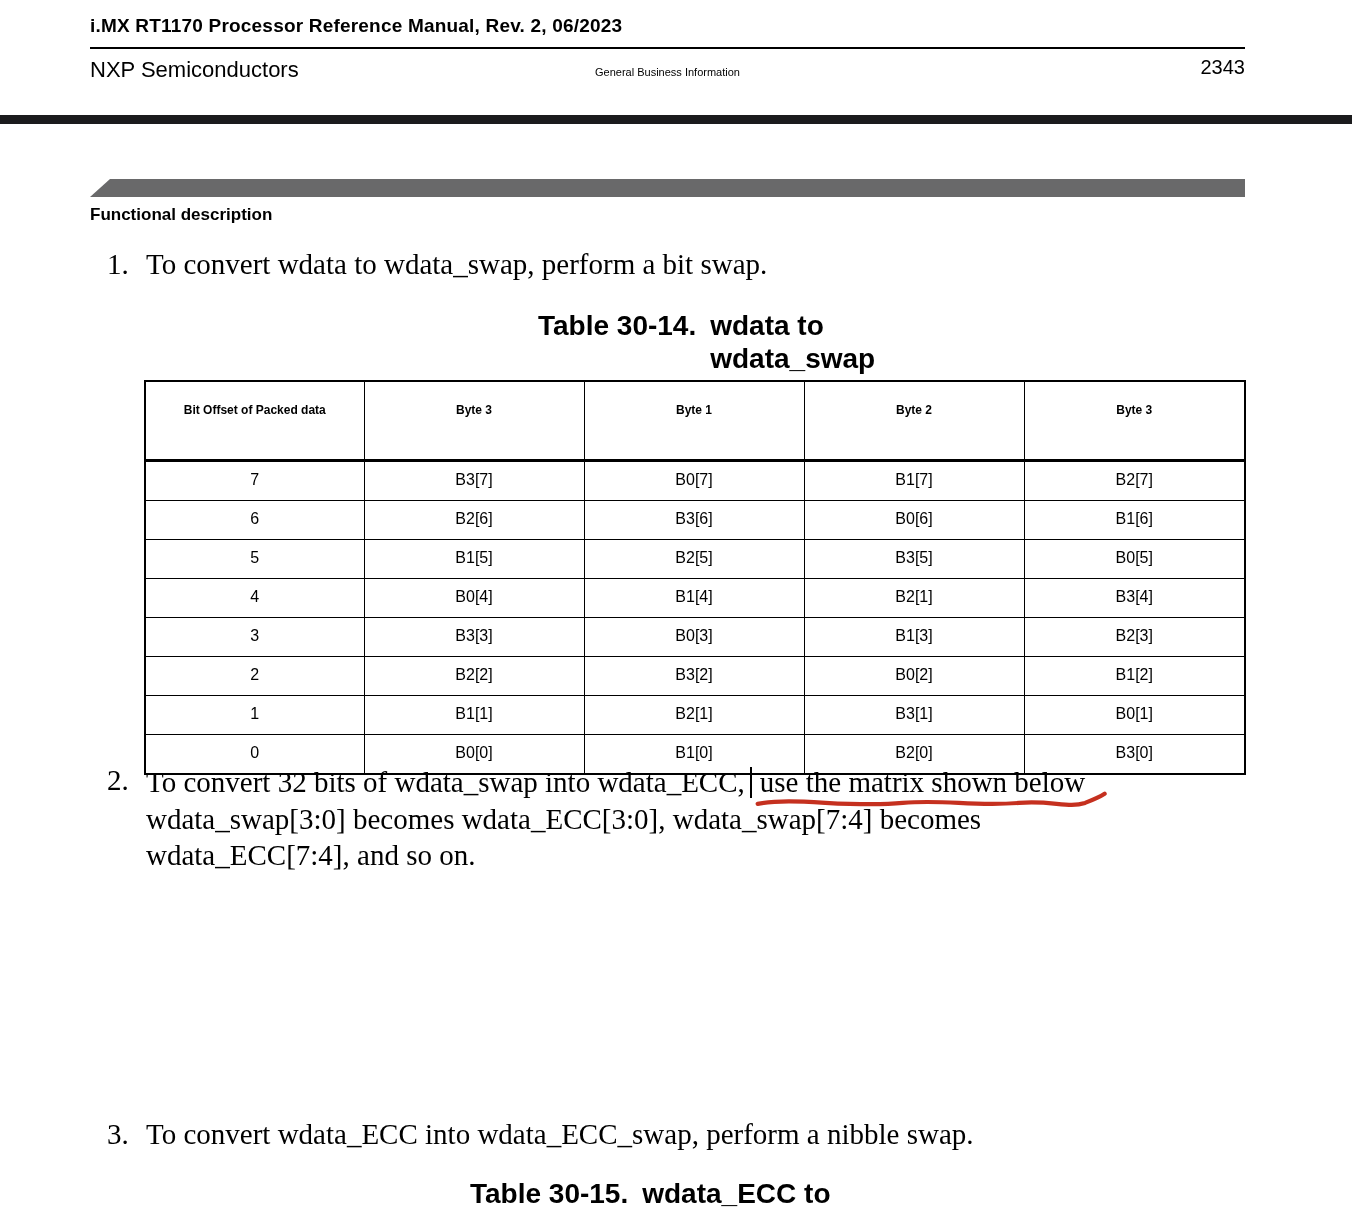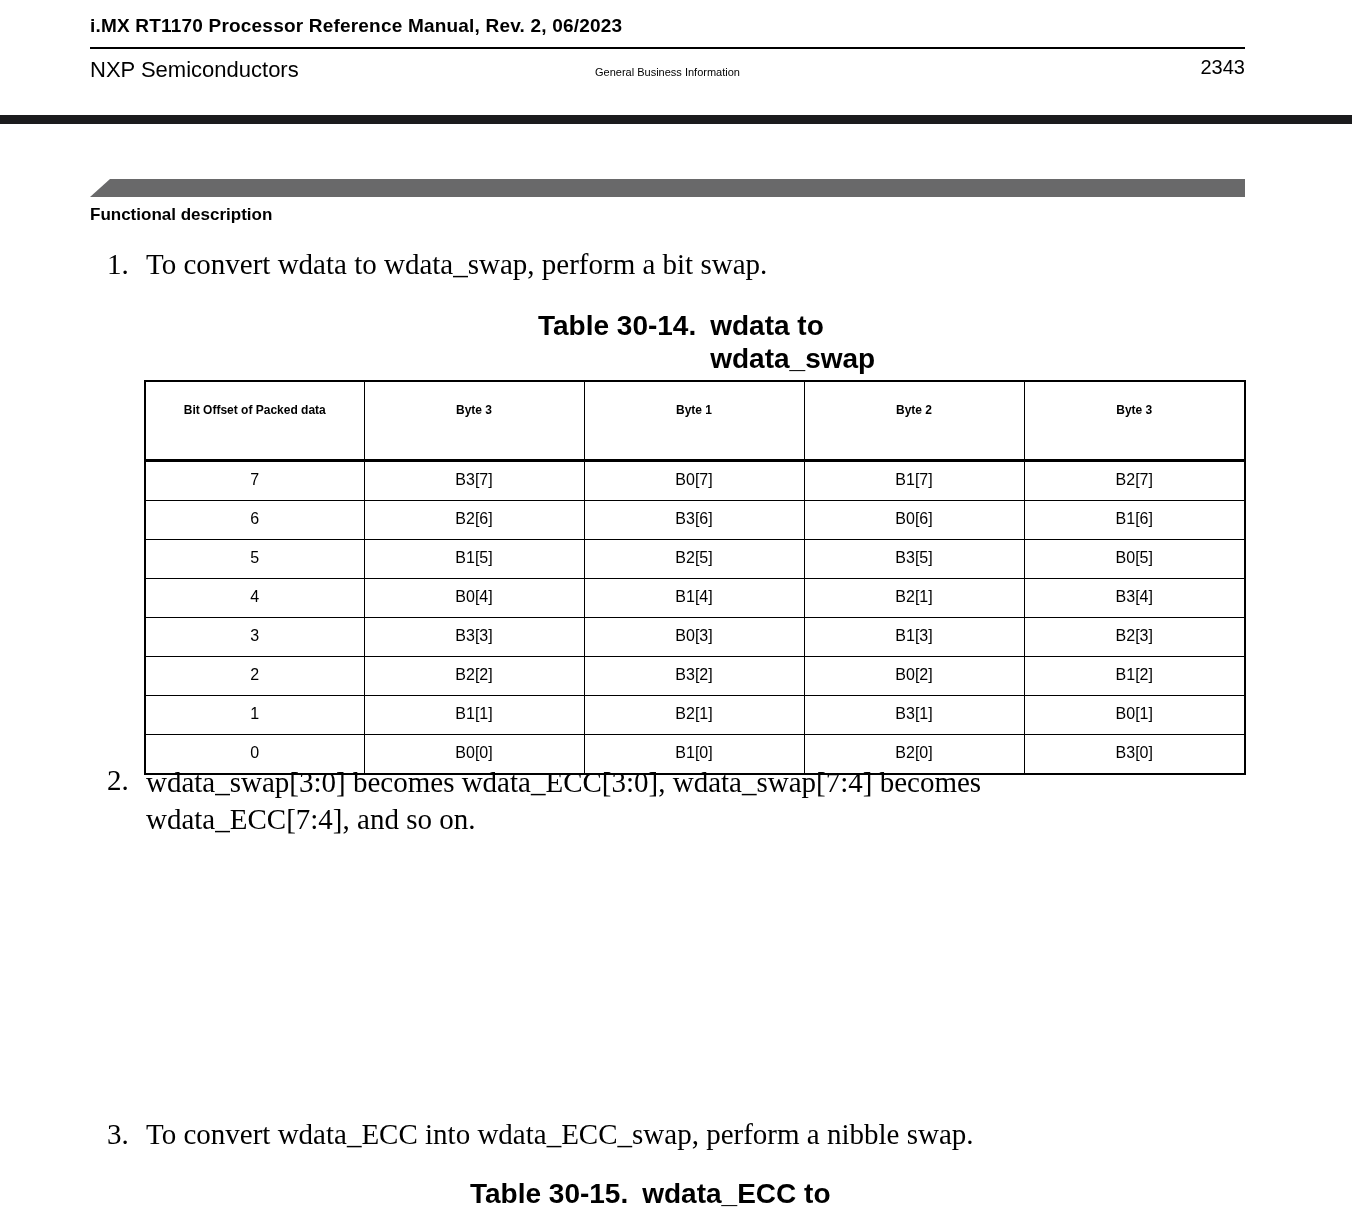--- a/index.html
+++ b/index.html
@@ -207,20 +207,28 @@
           <td>B0[0]</td>
           <td>B1[0]</td>
           <td>B2[0]</td>
           <td>B3[0]</td>
         </tr>
       </tbody>
   </table>
 
   <span class="abs serif step-num n2">2.</span>
   <div class="abs serif step-text t2">
+    <div>
+      <span>To convert 32 bits of wdata_swap into wdata_ECC,</span><span class="caret"></span><span class="underlined">
+        <span>use the matrix shown below</span>
+        <svg viewBox="0 0 380 24" preserveAspectRatio="none">
+          <path d="M 4 14 C 45 6, 100 19, 160 13 C 205 9, 235 17, 285 13 C 320 10, 338 19, 356 13 C 366 9, 371 7, 377 3"></path>
+        </svg>
+      </span>
+    </div>
     <div>wdata_swap[3:0] becomes wdata_ECC[3:0], wdata_swap[7:4] becomes</div>
     <div>wdata_ECC[7:4], and so on.</div>
   </div>
 
 
   <span class="abs serif step-num n3">3.</span>
   <div class="abs serif step-text t3">To convert wdata_ECC into wdata_ECC_swap, perform a nibble swap.</div>
 
   <div class="abs caption cap15">
     <span>Table 30-15.</span>

